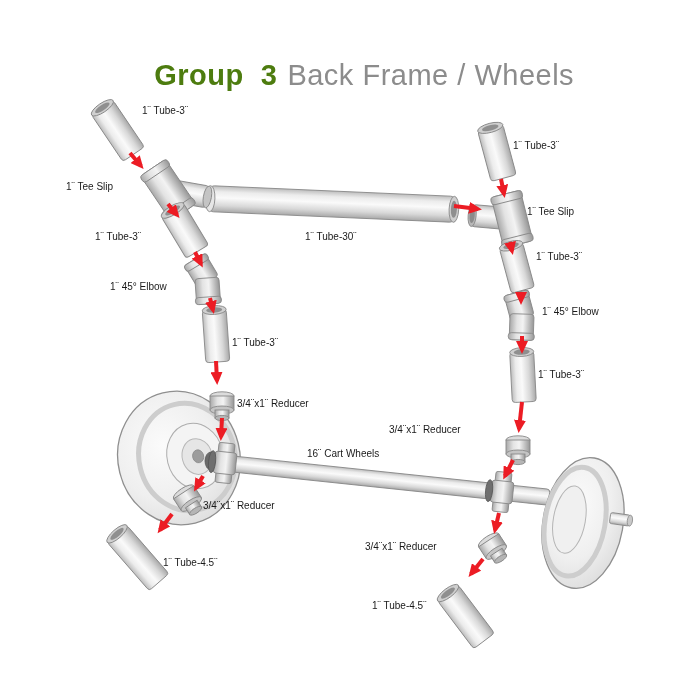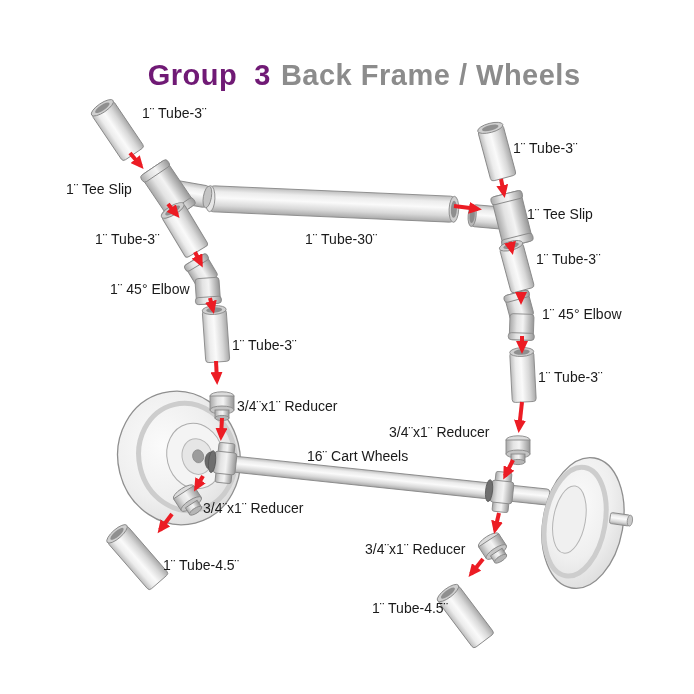--- a/index.html
+++ b/index.html
@@ -4,25 +4,25 @@
 <style>
   html,body{margin:0;padding:0;background:#ffffff;}
   .stage{
     position:relative;width:694px;height:694px;background:#ffffff;
     font-family:"Liberation Sans",sans-serif;overflow:hidden;
   }
   .title{
     position:absolute;top:26px;left:0;right:0;text-align:center;
     font-size:29px;letter-spacing:.5px;white-space:pre;
   }
-  .title .grp{font-weight:700;color:#701a75;margin-right:10px;}
-  .title .nm{font-weight:700;color:#8c8c8c;}
+  .title .grp{font-weight:700;color:#4d7c0f;margin-right:10px;}
+  .title .nm{font-weight:400;color:#8c8c8c;}
   .diagram{position:absolute;left:0;top:0;}
   .part-label{
-    position:absolute;font-size:14px;color:#1a1a1a;white-space:nowrap;
+    position:absolute;font-size:10px;color:#1a1a1a;white-space:nowrap;
   }
   .pipe{stroke:#898989;stroke-width:.9;}
   .arrow{stroke:#ec1c24;stroke-width:4;fill:none;}
 </style>
 </head>
 <body>
 
 <div class="stage">
 
   <div class="title">

